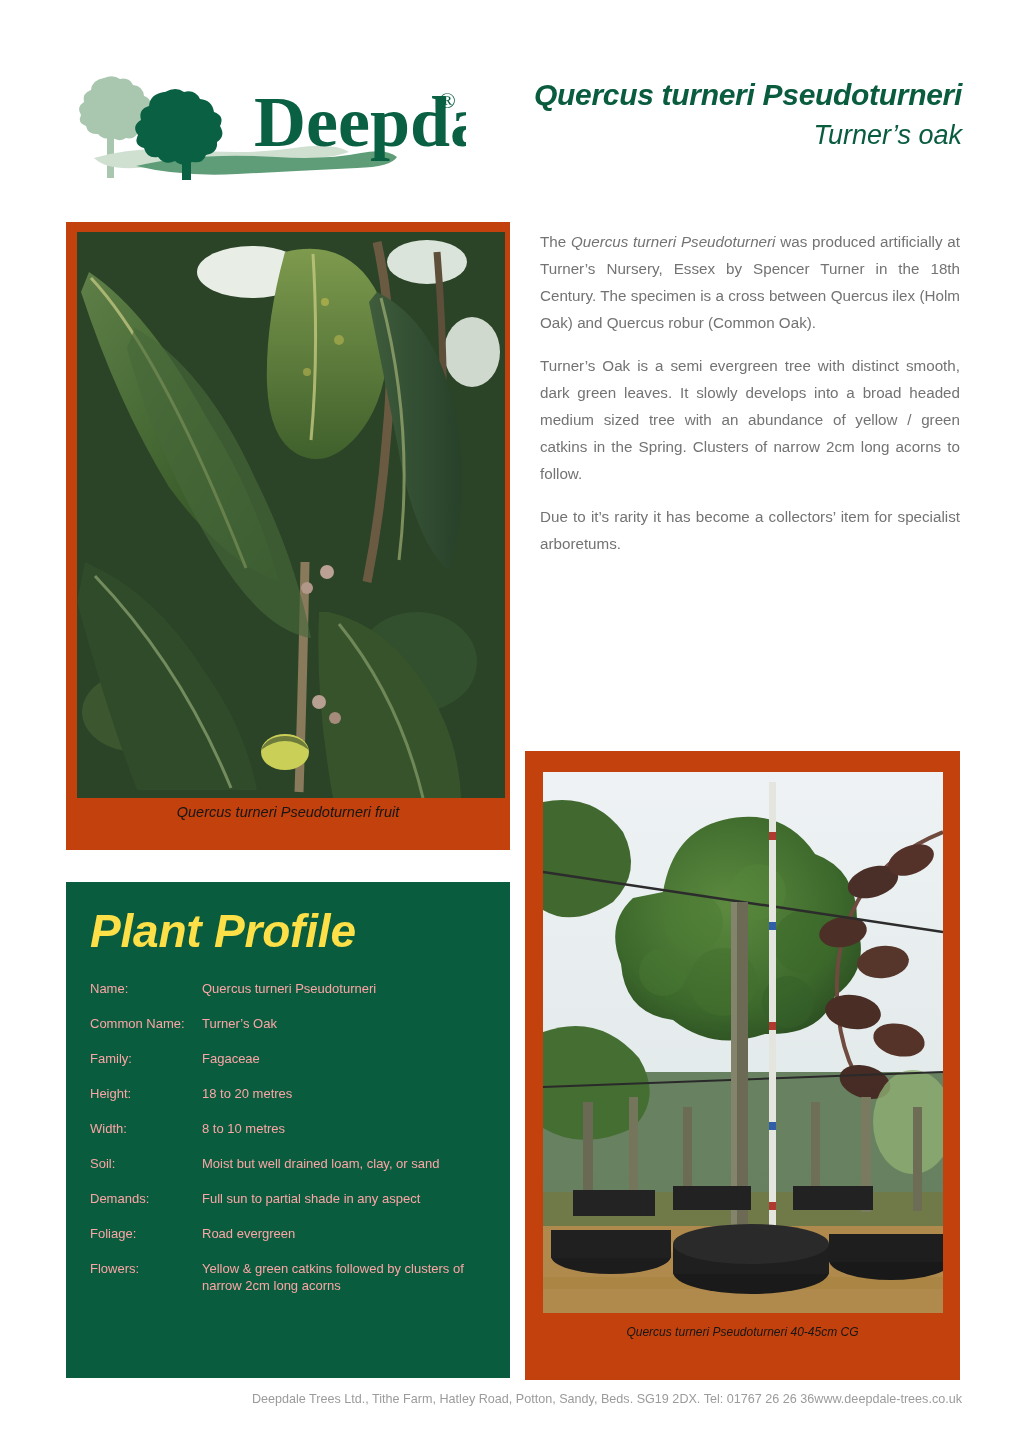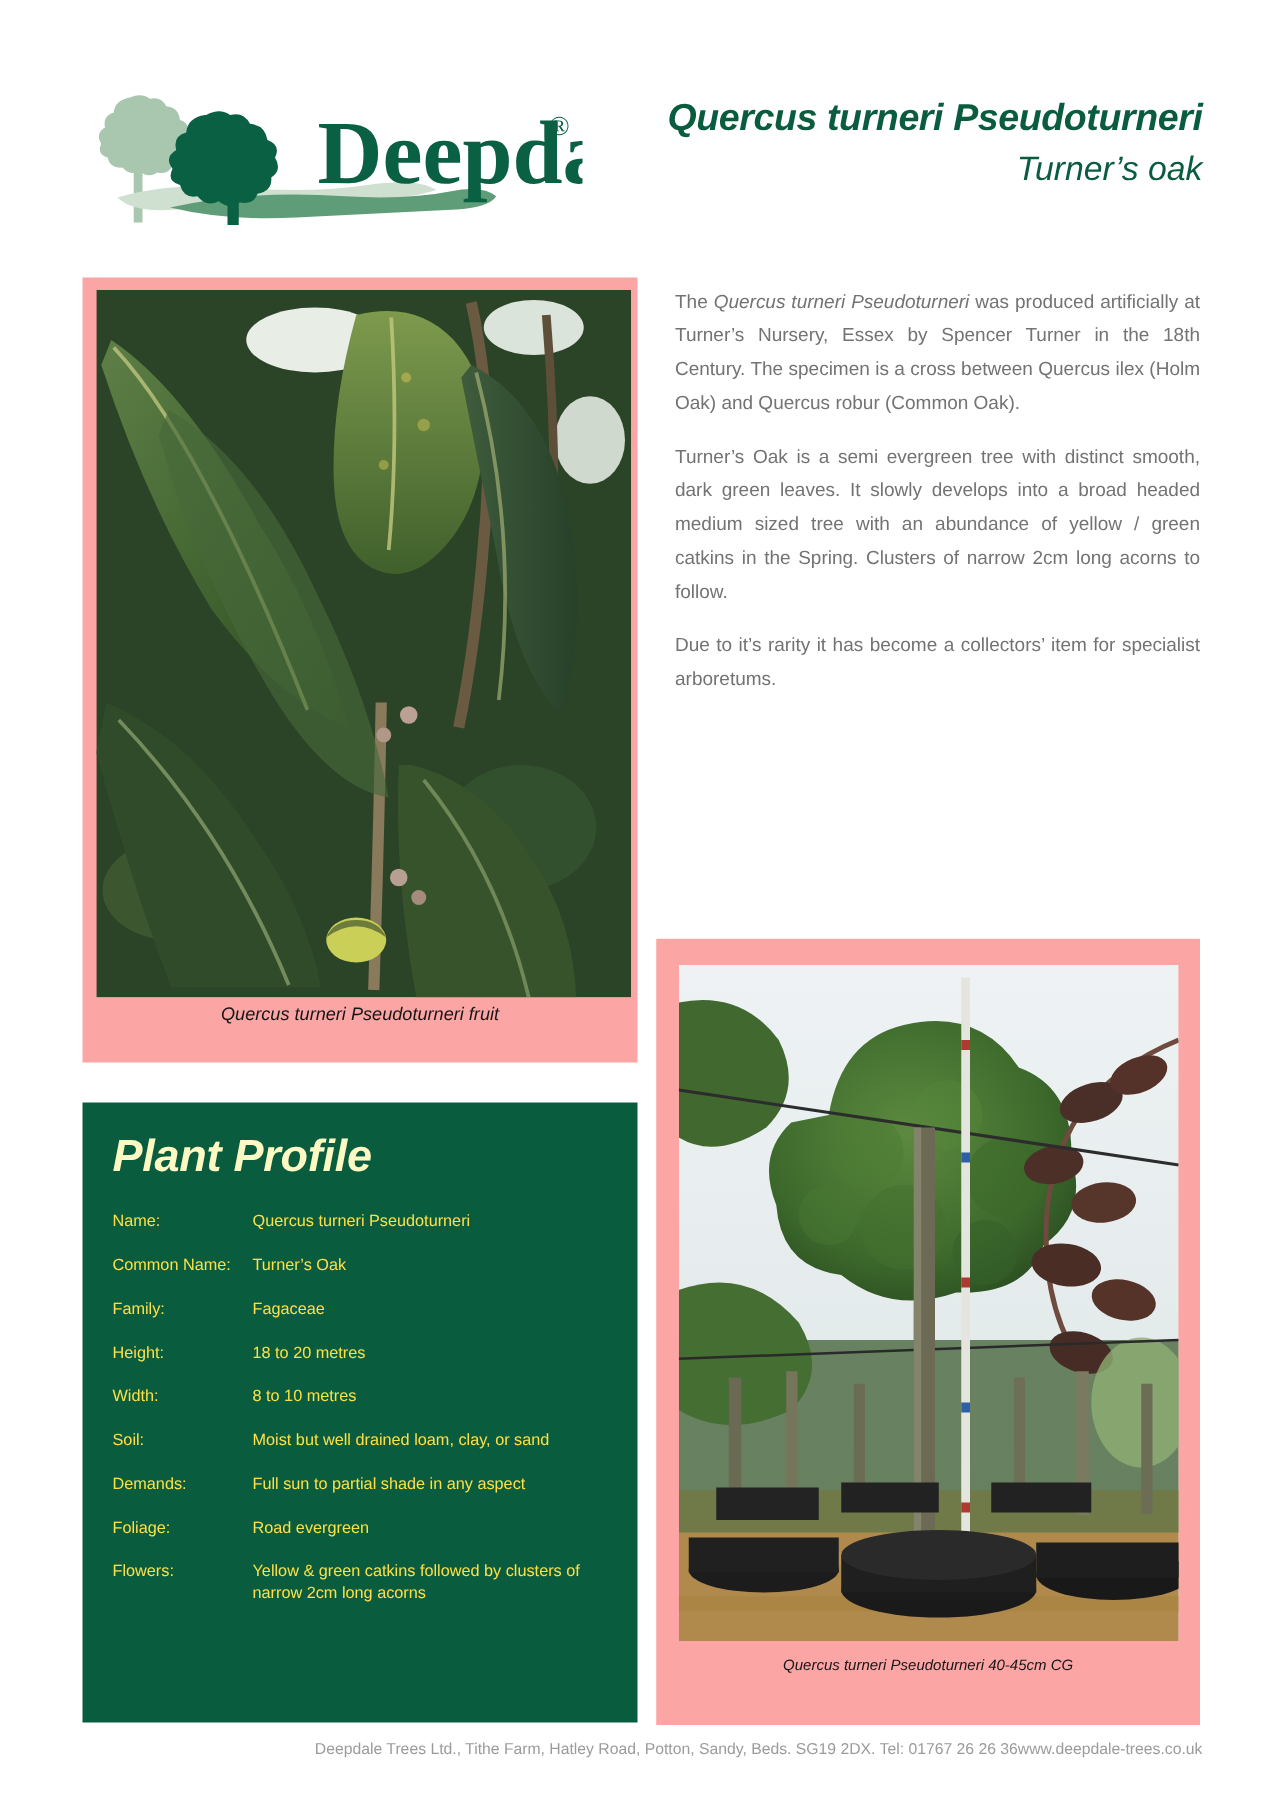--- a/index.html
+++ b/index.html
@@ -49,21 +49,21 @@
     font-style: italic;
     font-weight: normal;
     font-size: 27px;
     color: #0a5c3e;
     line-height: 1.25;
     margin-top: 7px;
     white-space: nowrap;
   }
 
   
-  .panel-light { background: #fca5a5; position: absolute; }
+  .panel-light { background: #c2410c; position: absolute; }
 
   .panel-fruit {
     left: 66px; top: 222px;
     width: 444px; height: 628px;
   }
   .photo-fruit {
     position: absolute;
     left: 11px; top: 10px;
     width: 428px; height: 566px;
     overflow: hidden;
@@ -123,31 +123,31 @@
     left: 66px; top: 882px;
     width: 444px; height: 496px;
     background: #0a5c3e;
     color: #ffffff;
     padding: 22px 24px 0 24px;
   }
   .profile-heading {
     font-family: "Liberation Sans", sans-serif;
     font-style: italic;
     font-weight: bold;
-    font-size: 36px;
-    color: #fef9c3;
+    font-size: 46px;
+    color: #fde047;
     letter-spacing: -0.2px;
     margin-bottom: 22px;
   }
   .profile-table { width: 100%; border-collapse: collapse; }
   .profile-table tr { vertical-align: top; }
   .profile-table td {
     font-family: "Liberation Sans", sans-serif;
     font-size: 13px;
-    color: #fde047;
+    color: #fca5a5;
     padding: 0 0 17px 0;
     line-height: 1.38;
   }
   .profile-table td.lbl { width: 112px; white-space: nowrap; }
   .profile-table td.val { }
 
   
   .footer {
     position: absolute;
     left: 68px; top: 1392px;

